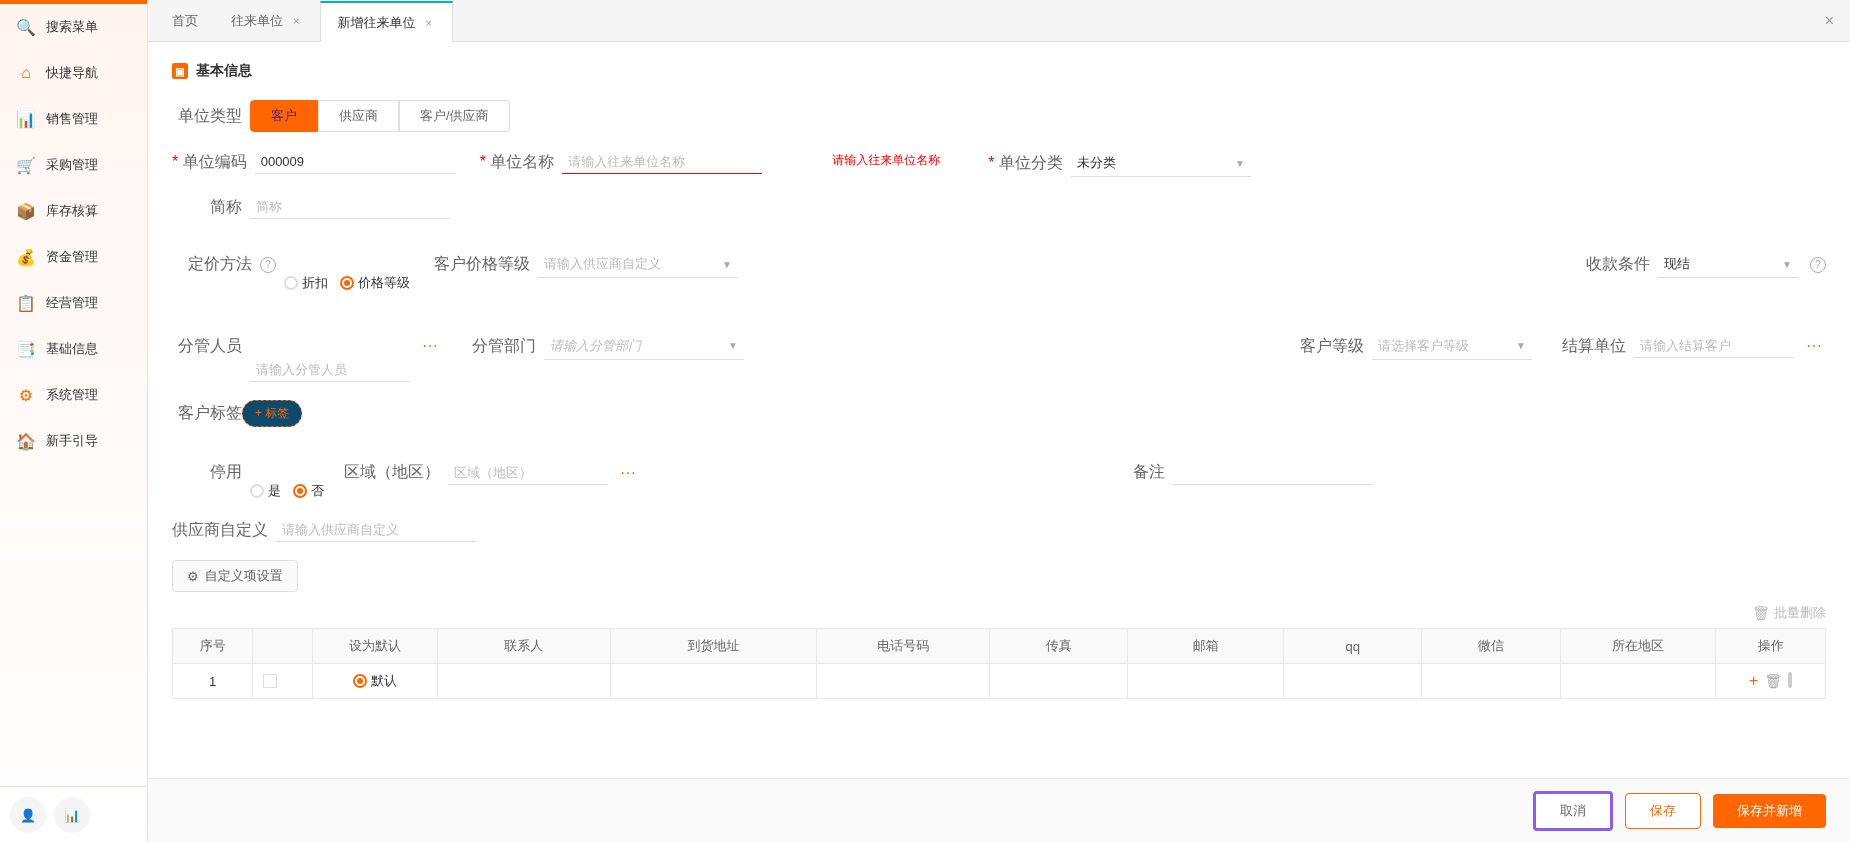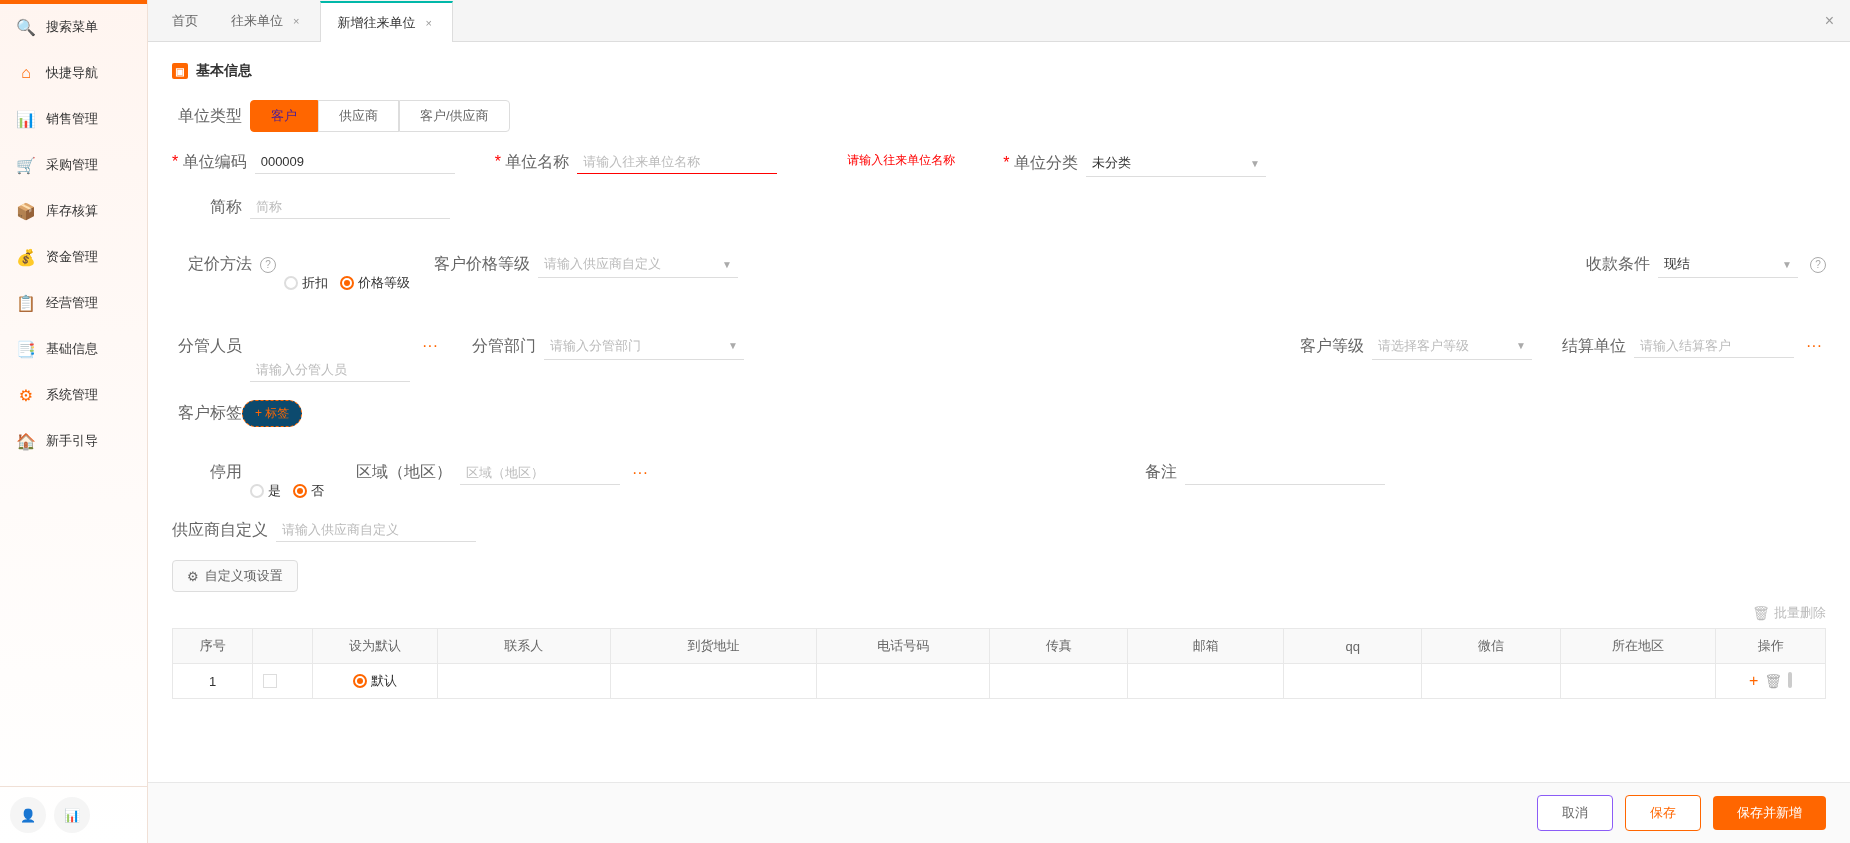--- a/index.html
+++ b/index.html
@@ -308,21 +308,21 @@
     }
     .btn {
       padding: 8px 24px;
       border-radius: 4px;
       border: none;
       cursor: pointer;
       font-size: 13px;
     }
     .btn-cancel {
       background: #fff;
-      border: 1px solid #8b5cf6;
+      border: 3px solid #8b5cf6;
       color: #666;
     }
     .btn-save {
       background: #fff;
       border: 1px solid #f60;
       color: #f60;
     }
     .btn-save-new {
       background: #f60;
       color: #fff;
@@ -443,21 +443,21 @@
         <span class="form-label">单位类型</span>
         <div class="type-btn-group">
           <button class="type-btn active">客户</button>
           <button class="type-btn">供应商</button>
           <button class="type-btn">客户/供应商</button>
         </div>
       </div>
     </div>
 
     
-    <div class="form-row" style="gap: 40px;">
+    <div class="form-row" style="gap: 25px;">
       <div class="field-item">
         <span class="form-label required">单位编码</span>
         <input type="text" class="form-input form-input-wide" value="000009" style="">
       </div>
       <div style="flex:1; display:flex; gap:24px; align-items:flex-start;">
         <div class="field-item-col">
           <div style="display:flex; align-items:center; gap:8px;">
             <span class="form-label required">单位名称</span>
             <input type="text" class="form-input form-input-wide error" placeholder="请输入往来单位名称" style="">
           </div>
@@ -516,21 +516,21 @@
 
     
     <div class="form-row" style="gap:24px; align-items:center;">
       <div class="field-item">
         <span class="form-label">分管人员</span>
         <input type="text" class="form-input" placeholder="请输入分管人员" style="width: 150px; margin-top: 48px;">
         <span class="dots-btn">···</span>
       </div>
       <div class="field-item" style="flex:1;">
         <span class="form-label">分管部门</span>
-        <div class="form-select" style="flex:1; max-width:200px;">
+        <div class="form-select" style="flex:1; max-width:200px;font-style:italic;">
           <span>请输入分管部门</span>
           <span class="chevron">▼</span>
         </div>
       </div>
       <div class="field-item">
         <span class="form-label">客户等级</span>
         <div class="form-select" style="min-width:160px;">
           <span>请选择客户等级</span>
           <span class="chevron">▼</span>
         </div>
@@ -542,21 +542,21 @@
       </div>
     </div>
 
     
     <div class="form-row" style="align-items:center;">
       <span class="form-label">客户标签</span>
       <button class="tag-btn">+ 标签</button>
     </div>
 
     
-    <div class="form-row" style="gap:32px; align-items:center;">
+    <div class="form-row" style="gap:20px; align-items:center;">
       <div class="field-item">
         <span class="form-label">停用</span>
         <div class="radio-group">
           <div class="radio-item">
             <div class="radio-circle"></div>
             <span>是</span>
           </div>
           <div class="radio-item">
             <div class="radio-circle checked"></div>
             <span>否</span>

